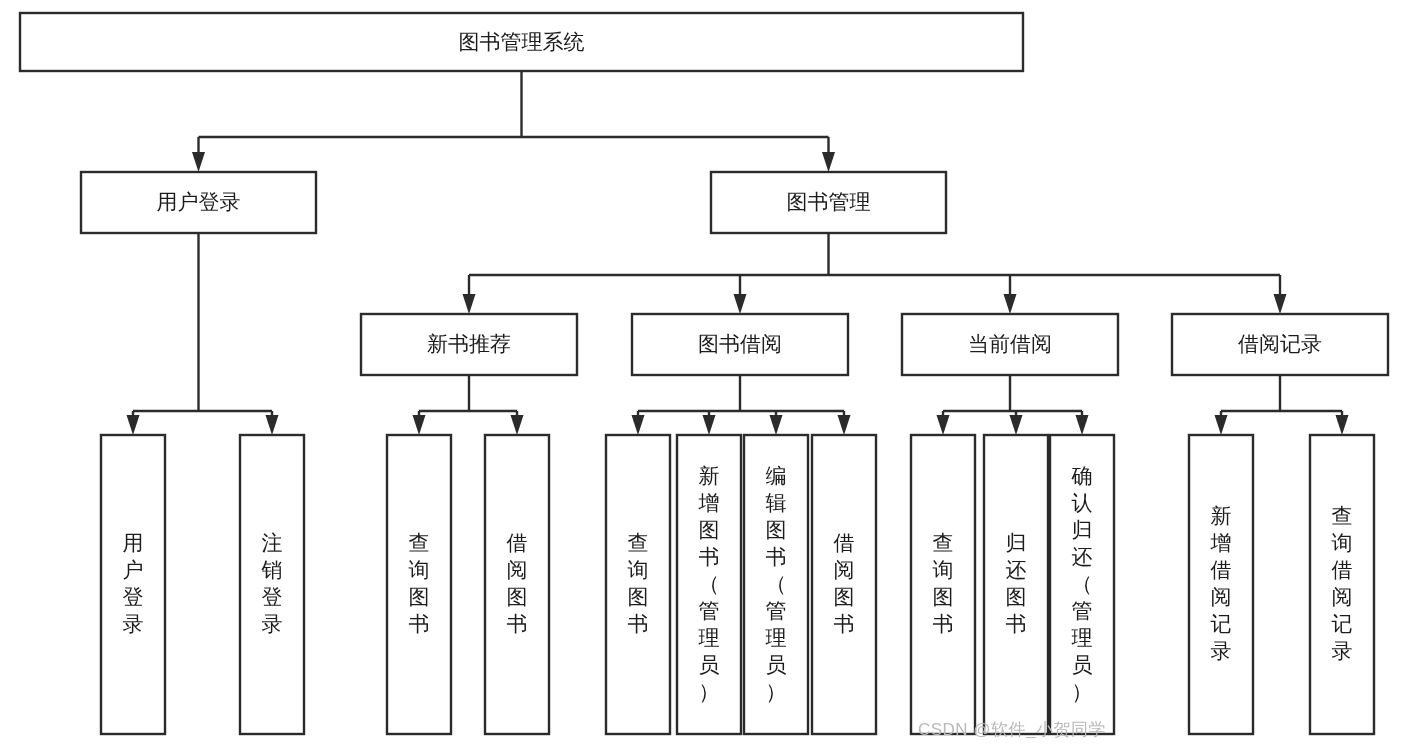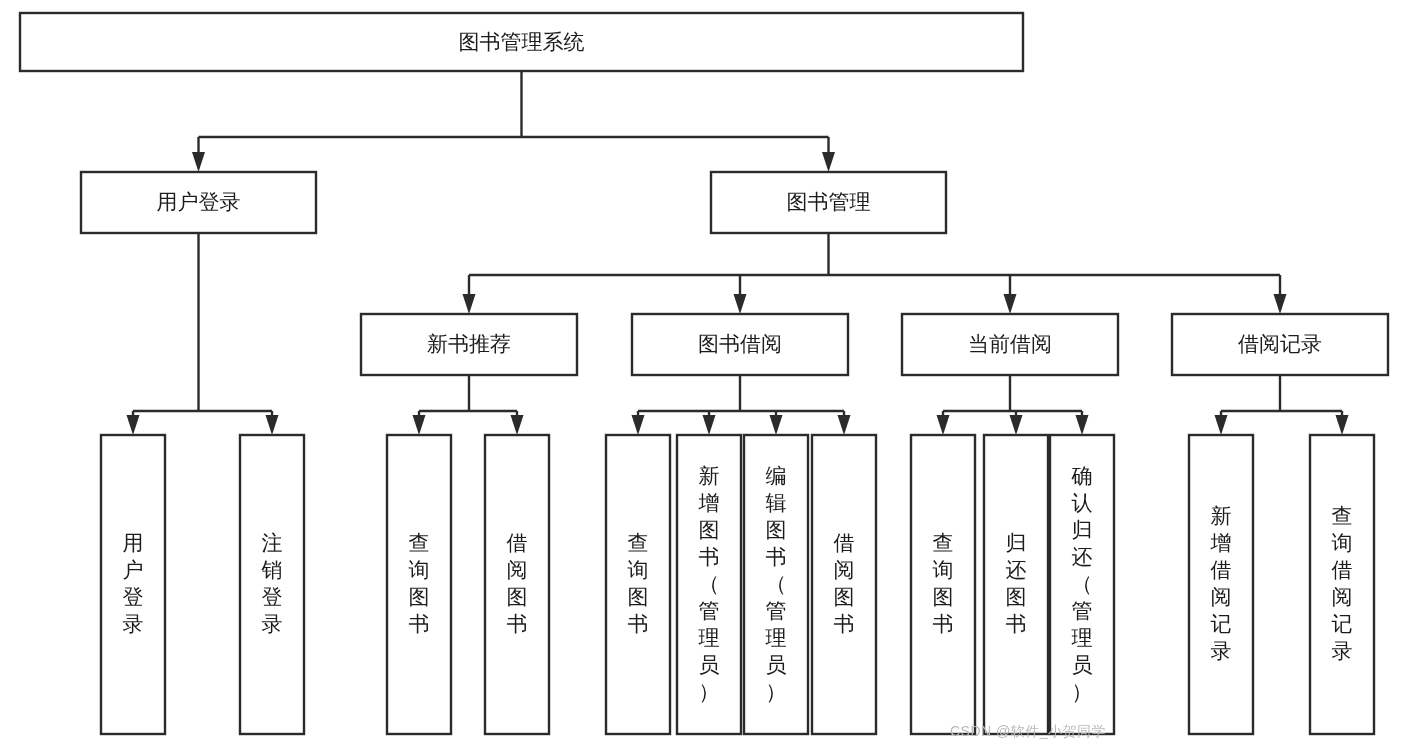--- a/index.html
+++ b/index.html
@@ -55,21 +55,21 @@
     font-size: 21px;
     fill: #1c1c1c;
     dominant-baseline: middle;
     text-anchor: middle;
   }
   .watermark {
     position: absolute;
     right: 8px;
     bottom: 6px;
     font-family: "Liberation Sans", "DejaVu Sans", sans-serif;
-    font-size: 14px;
+    font-size: 17px;
     color: #b9b9b9;
     letter-spacing: 0.5px;
     white-space: nowrap;
     user-select: none;
   }
 </style>
 </head>
 <body>
 
 <div id="diagram-root">

